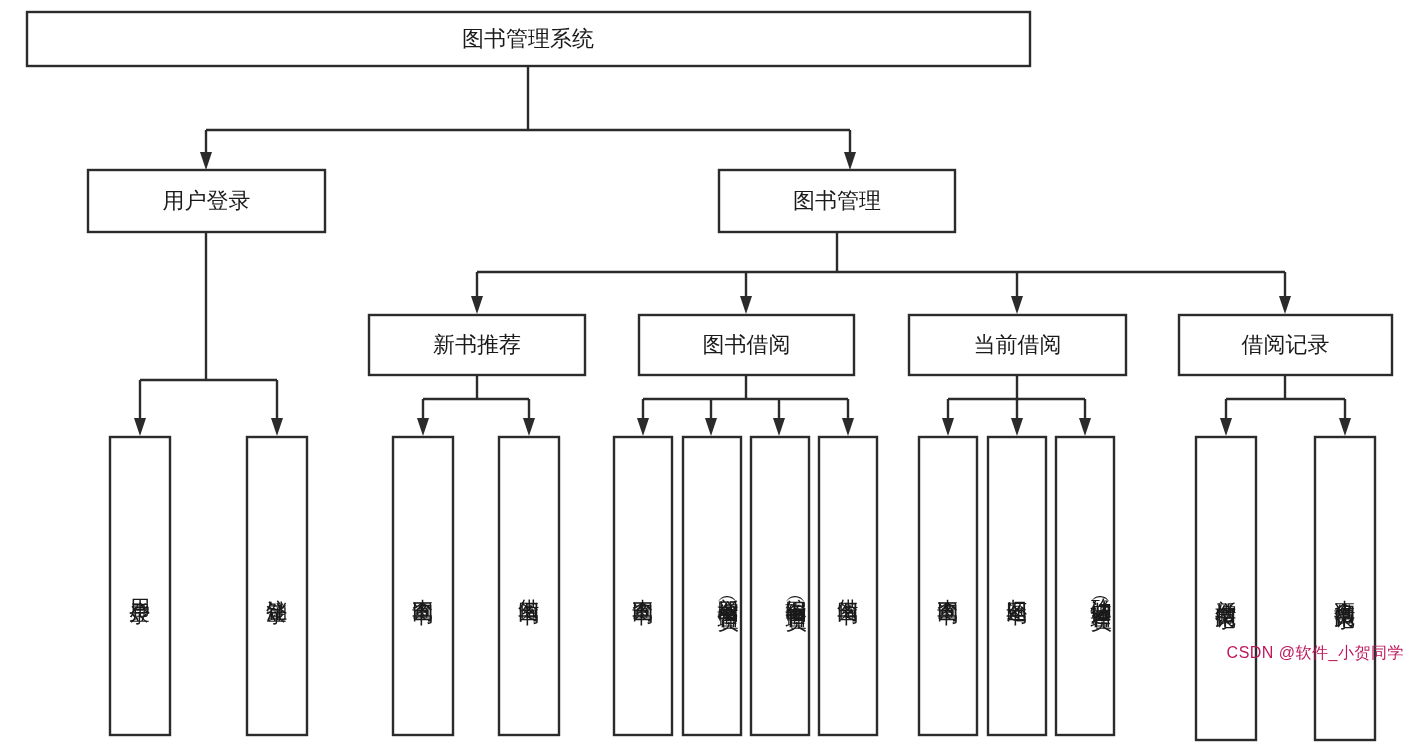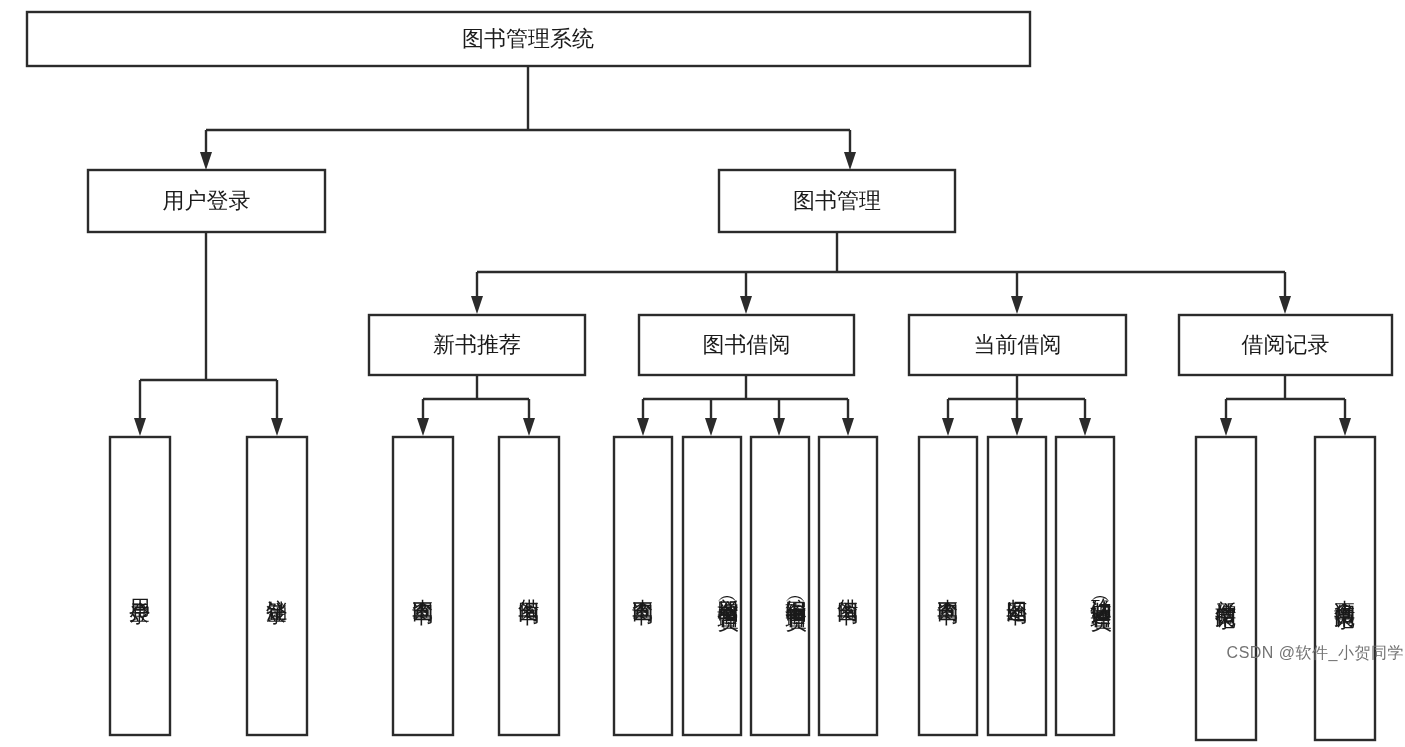--- a/index.html
+++ b/index.html
@@ -62,21 +62,21 @@
     text-align: center;
     white-space: nowrap;
     user-select: none;
   }
   .watermark {
     position: absolute;
     right: 8px;
     bottom: 6px;
     font-family: "Liberation Sans", "DejaVu Sans", sans-serif;
     font-size: 16px;
-    color: #737373;
+    color: #be185d;
     letter-spacing: 0.5px;
     white-space: nowrap;
   }
 </style>
 </head>
 <body>
 
 <div id="diagram-root">
 
   <svg id="flowchart" viewBox="0 0 1405 747">

